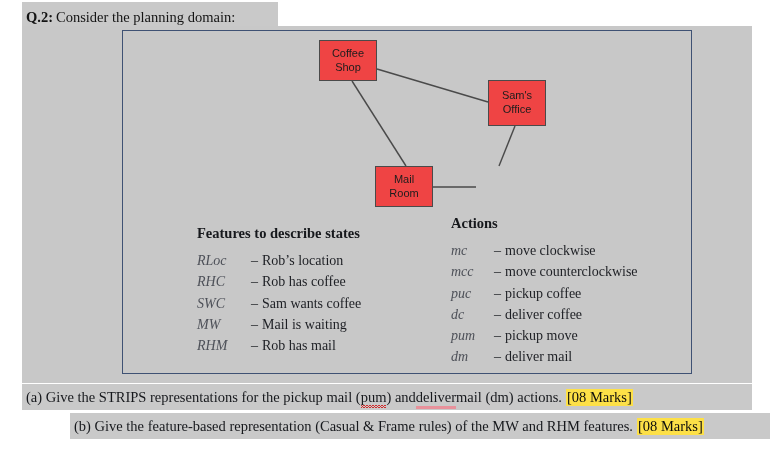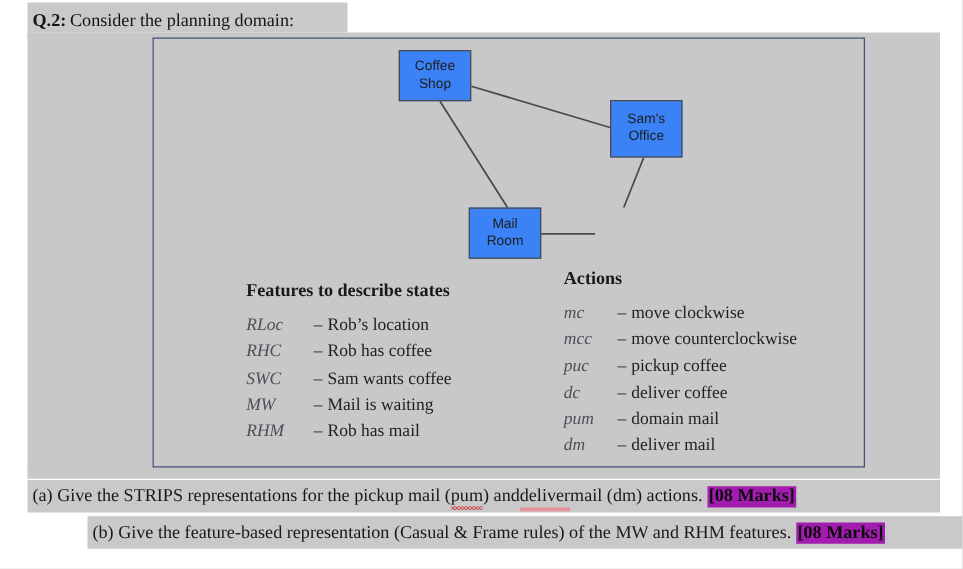--- a/index.html
+++ b/index.html
@@ -90,21 +90,21 @@
     height: 190px;
   }
   #map-svg {
     position: absolute;
     left: 0;
     top: 0;
   }
   .place-node {
     position: absolute;
     border: 1.5px solid #4a4a4a;
-    background: #3b82f6;
+    background: #ef4444;
     font-family: "Liberation Sans", sans-serif;
     font-size: 11px;
     color: #1d1d1d;
     display: flex;
     flex-direction: column;
     align-items: center;
     justify-content: center;
     line-height: 1.25;
     box-sizing: border-box;
     text-align: left;
@@ -166,22 +166,22 @@
     padding-left: 4px;
     box-sizing: border-box;
     font-size: 14.5px;
     color: #16181c;
     white-space: nowrap;
   }
   #qline-a { top: 384px; }
   #qline-b { top: 413px; margin-left: 48px; }
 
   .marks {
-    background: #a21caf;
-    font-weight: bold;
+    background: #fde047;
+    font-weight: normal;
     color: #0d0d0d;
     padding: 0 1px;
     margin-left: 4px;
   }
 
   
   .squiggly {
     position: relative;
     display: inline-block;
   }
@@ -304,21 +304,21 @@
       <span class="def-desc">pickup coffee</span>
     </div>
     <div class="def-row">
       <span class="def-term">dc</span>
       <span class="def-dash">–</span>
       <span class="def-desc">deliver coffee</span>
     </div>
     <div class="def-row">
       <span class="def-term">pum</span>
       <span class="def-dash">–</span>
-      <span class="def-desc">domain mail</span>
+      <span class="def-desc">pickup move</span>
     </div>
     <div class="def-row">
       <span class="def-term">dm</span>
       <span class="def-dash">–</span>
       <span class="def-desc">deliver mail</span>
     </div>
   </div>
 </div>
 
 <div class="qline" id="qline-a">

